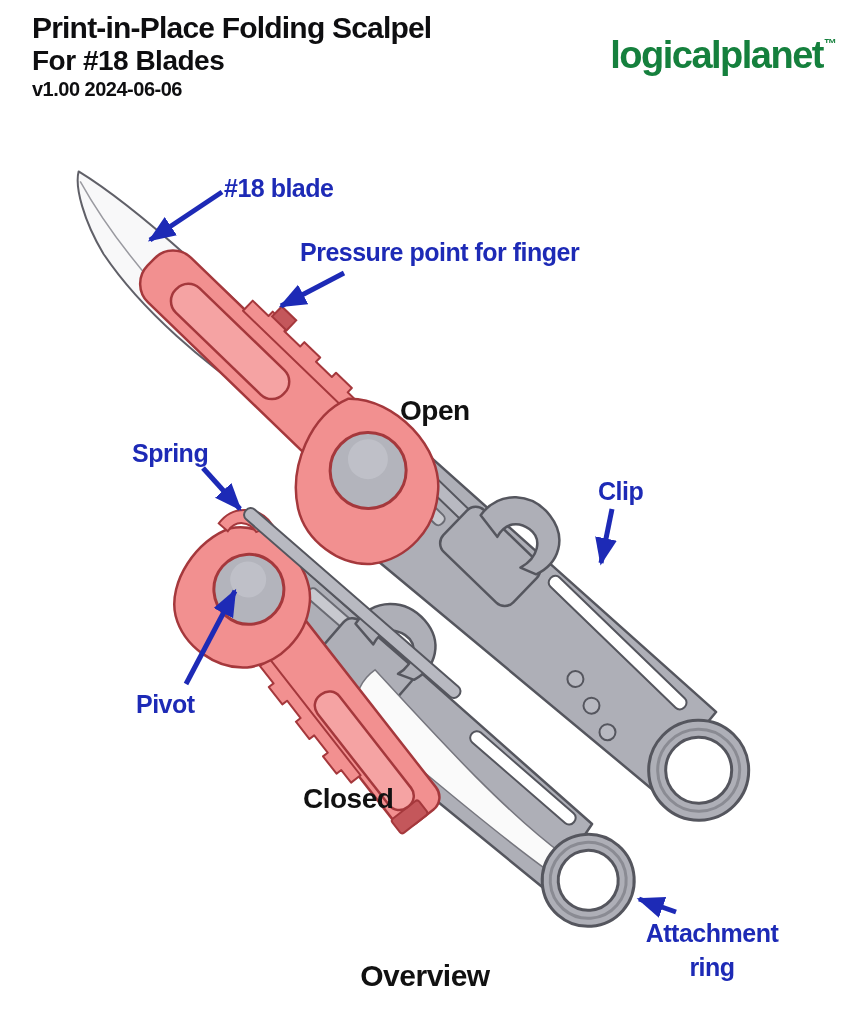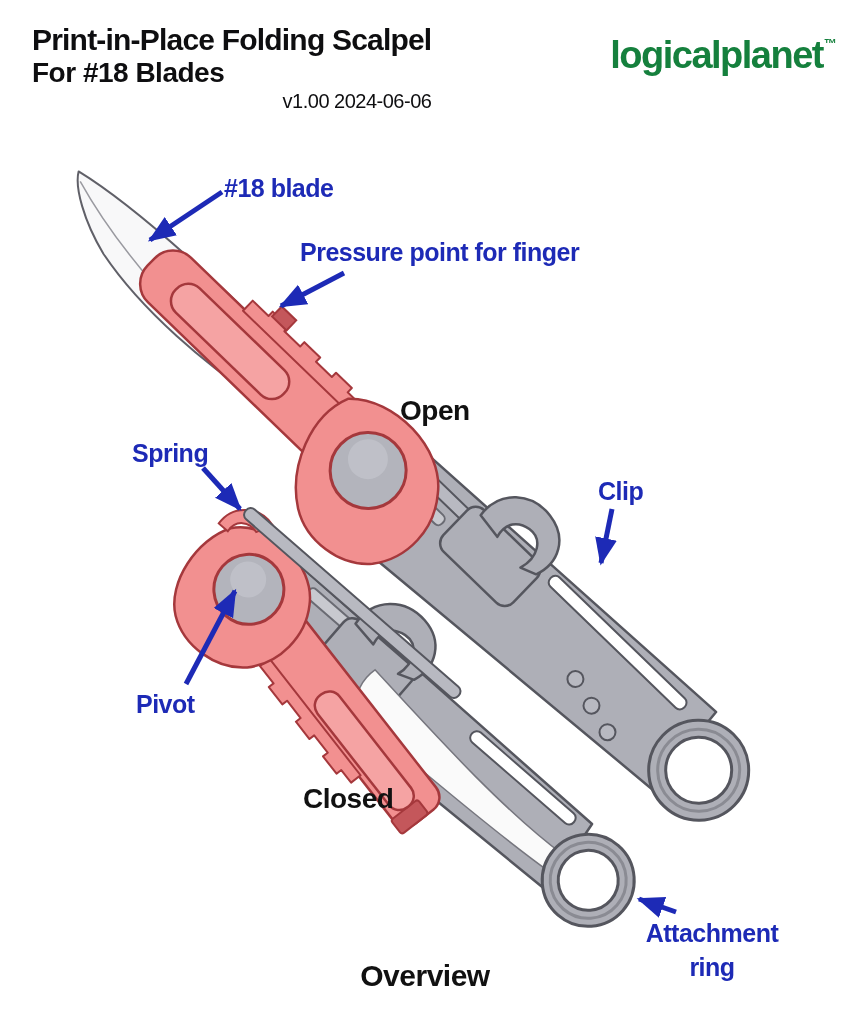--- a/index.html
+++ b/index.html
@@ -1,23 +1,23 @@
 <!DOCTYPE html>
 <html><head>
 <meta charset="utf-8">
 <style>
   html,body{margin:0;padding:0;background:#ffffff;}
   .page{
     position:relative;width:853px;height:1024px;background:#ffffff;overflow:hidden;
     font-family:"Liberation Sans",sans-serif;
   }
-  .hdr{position:absolute;left:32px;top:22px;color:#0e0e10;}
+  .hdr{position:absolute;left:32px;top:10px;color:#0e0e10;}
   .hdr .title{font-size:30px;font-weight:700;letter-spacing:-0.8px;line-height:36px;}
   .hdr .subtitle{font-size:28px;font-weight:700;letter-spacing:-0.5px;line-height:30px;}
-  .hdr .version{font-size:20px;font-weight:400;letter-spacing:-0.5px;line-height:27px;text-align:right;}
+  .hdr .version{font-size:20px;font-weight:700;letter-spacing:-0.5px;line-height:27px;}
   .logo{
     position:absolute;top:24px;right:16px;
     font-size:38px;font-weight:700;letter-spacing:-1.5px;color:#15803d;line-height:40px;
   }
   .logo sup{font-size:13px;vertical-align:20px;letter-spacing:0;margin-left:1px;}
   svg{position:absolute;left:0;top:0;}
   text{font-family:"Liberation Sans",sans-serif;font-weight:700;}
   .plabel{font-size:25px;letter-spacing:-0.5px;}
   .slabel{font-size:28px;letter-spacing:-0.5px;fill:#111111;}
   .caption{font-size:30px;letter-spacing:-0.5px;fill:#111111;}

